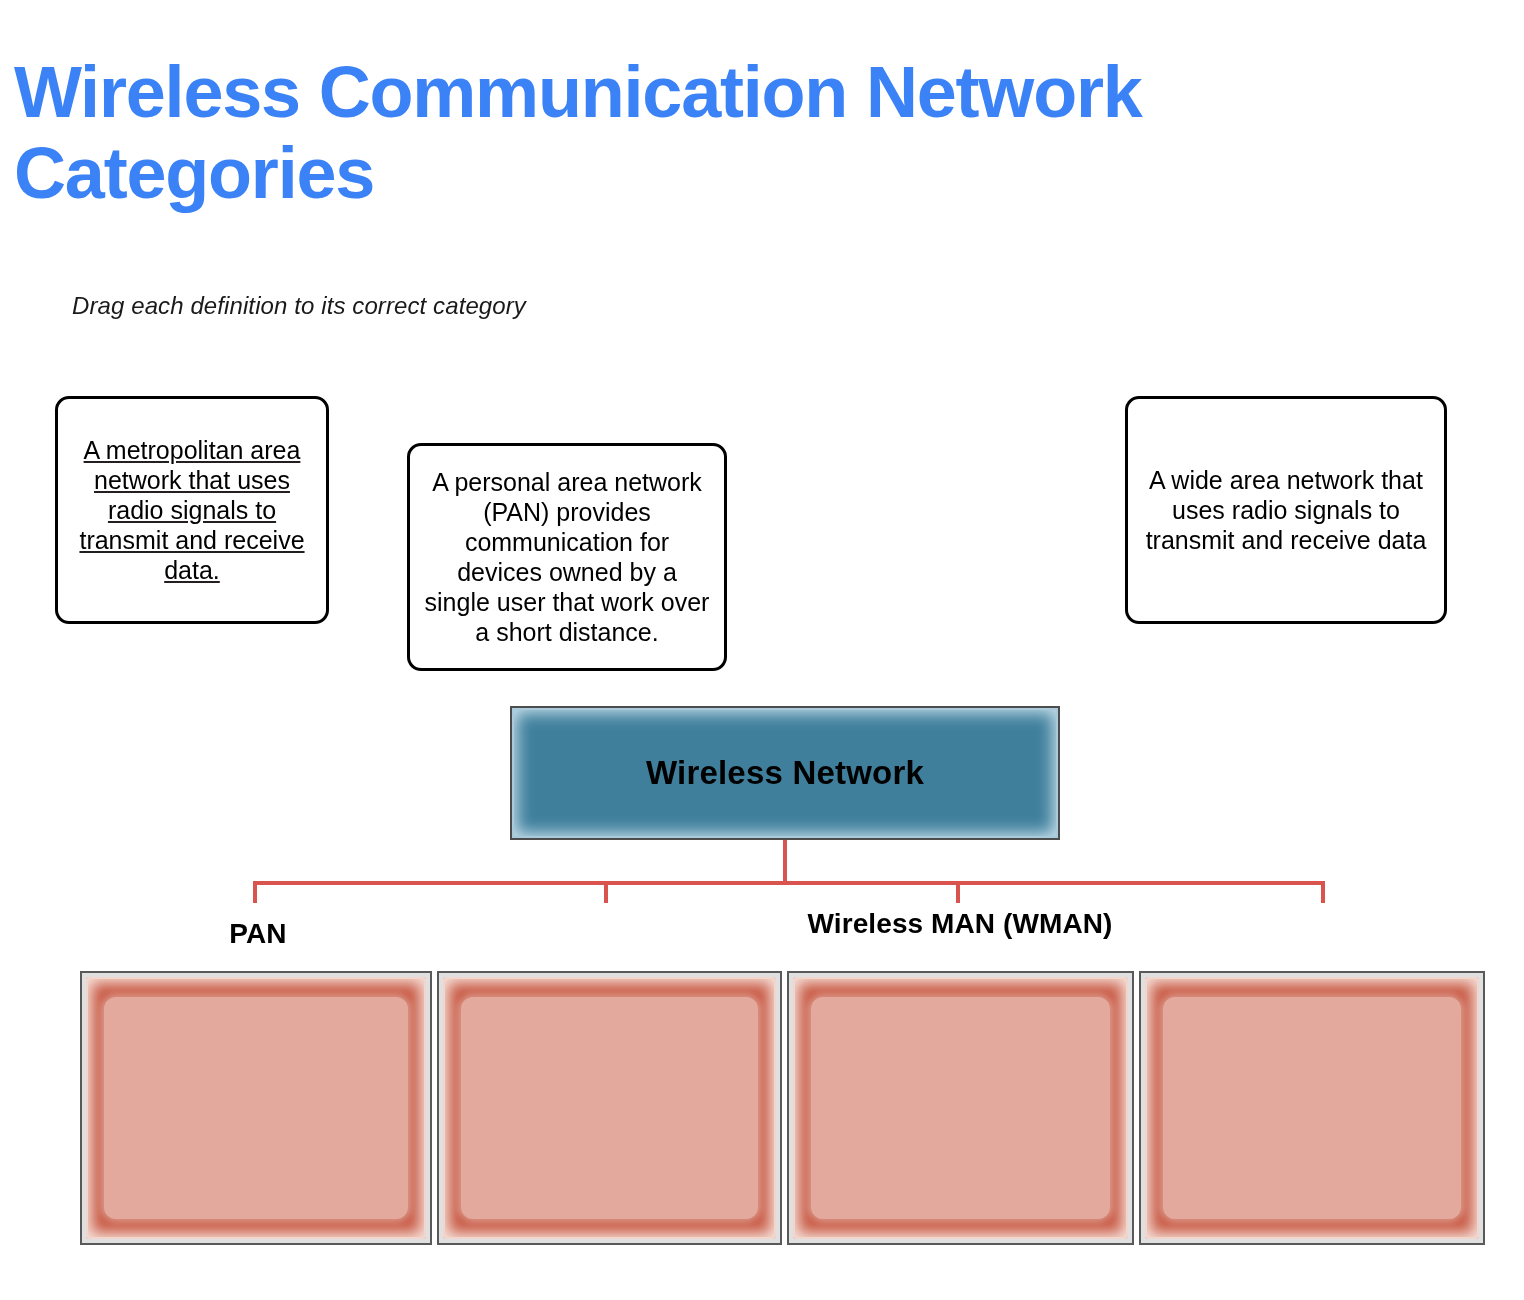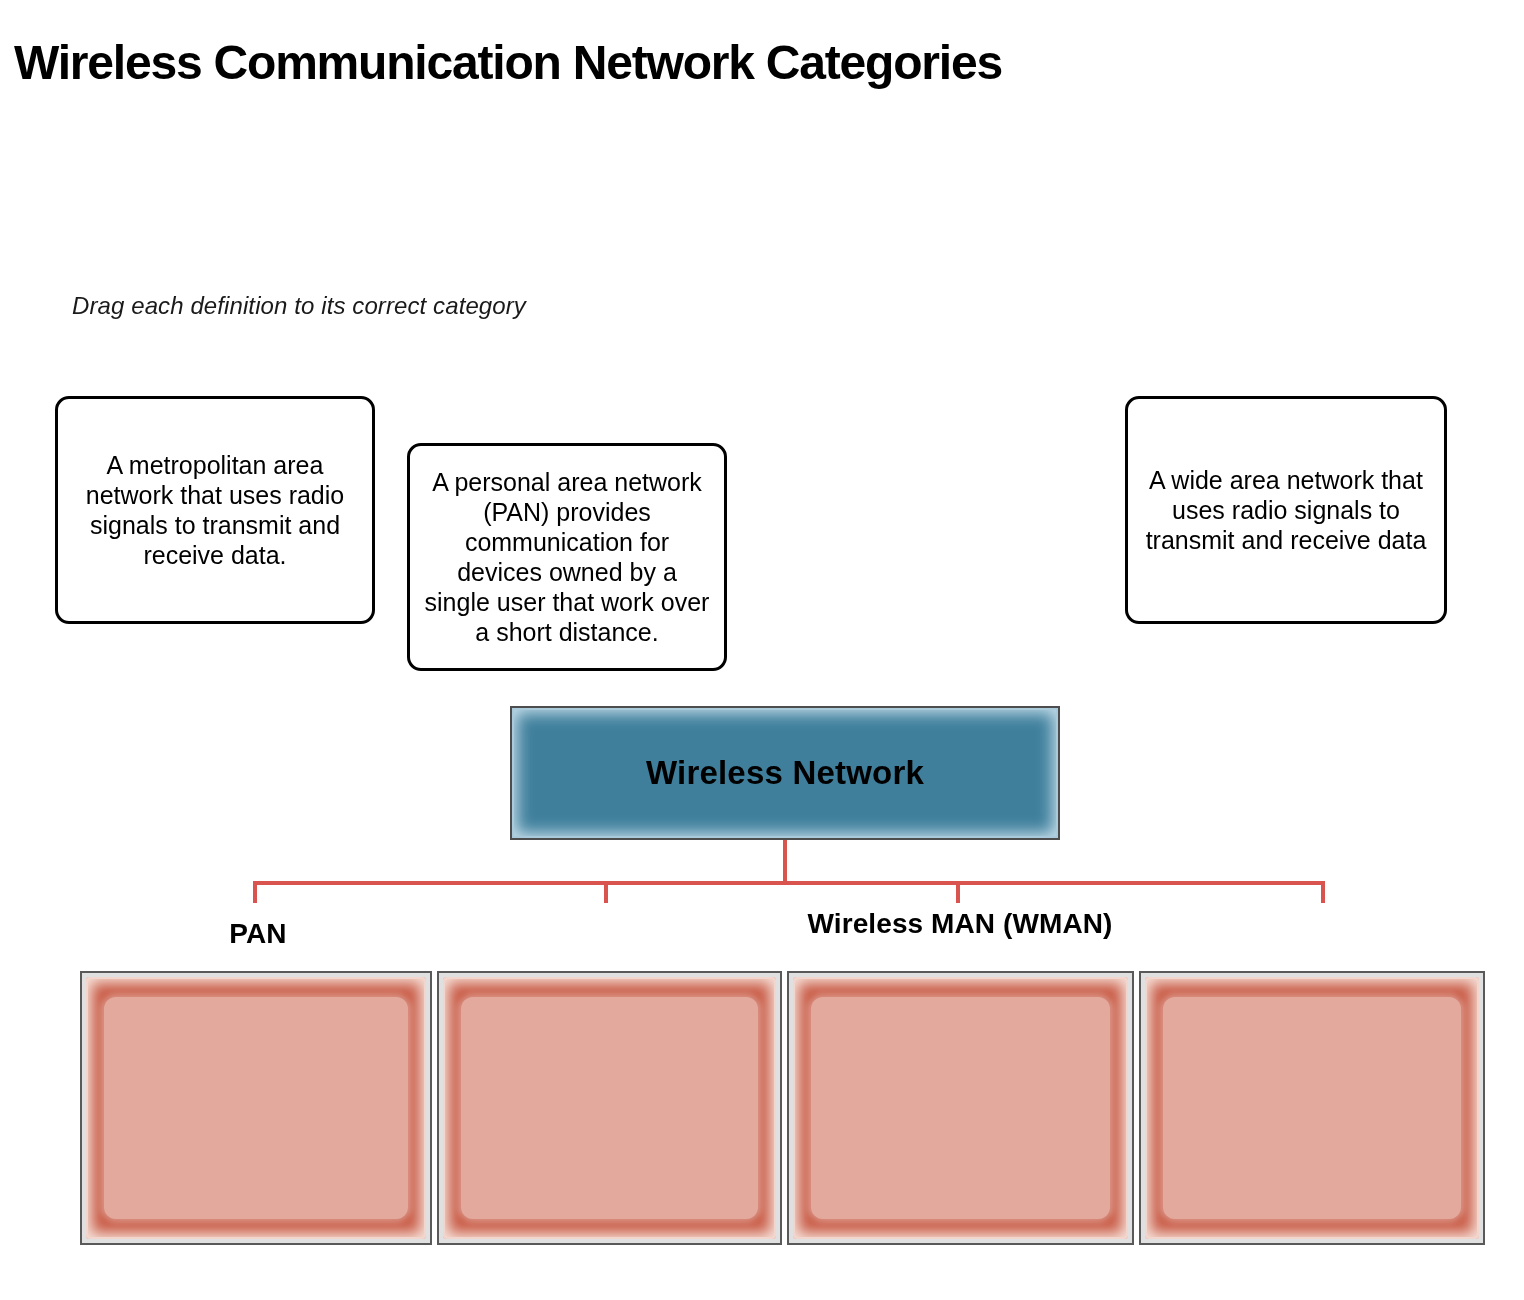--- a/index.html
+++ b/index.html
@@ -17,25 +17,25 @@
     position: relative;
     overflow: hidden;
   }
 
   
   .page-title {
     position: absolute;
     left: 14px;
     top: 4px;
     width: 1500px;
-    font-size: 48px;
+    font-size: 72px;
     line-height: 1.12;
     font-weight: 700;
     letter-spacing: -1.2px;
-    color: #000000;
+    color: #3b82f6;
     font-family: "Liberation Sans", sans-serif;
   }
 
   
   .instruction {
     position: absolute;
     left: 72px;
     top: 292px;
     font-size: 24px;
     font-style: italic;
@@ -66,21 +66,21 @@
     padding: 8px 14px;
     cursor: grab;
   }
   .definition-card .card-text {
     font-size: 25px;
     line-height: 1.2;
     text-align: center;
     color: #000000;
     font-weight: 400;
   }
-  .def-1 { left: 55px;   width: 320px; }
+  .def-1 { left: 55px;   width: 274px; text-decoration: underline; }
   .def-2 { left: 407px;  width: 320px; margin-top: 47px; }
   .def-3 { left: 765px;  width: 322px; }
   .def-4 { left: 1125px; width: 322px; }
 
   
   .diagram {
     position: absolute;
     left: 0;
     top: 0;
     width: 1524px;

